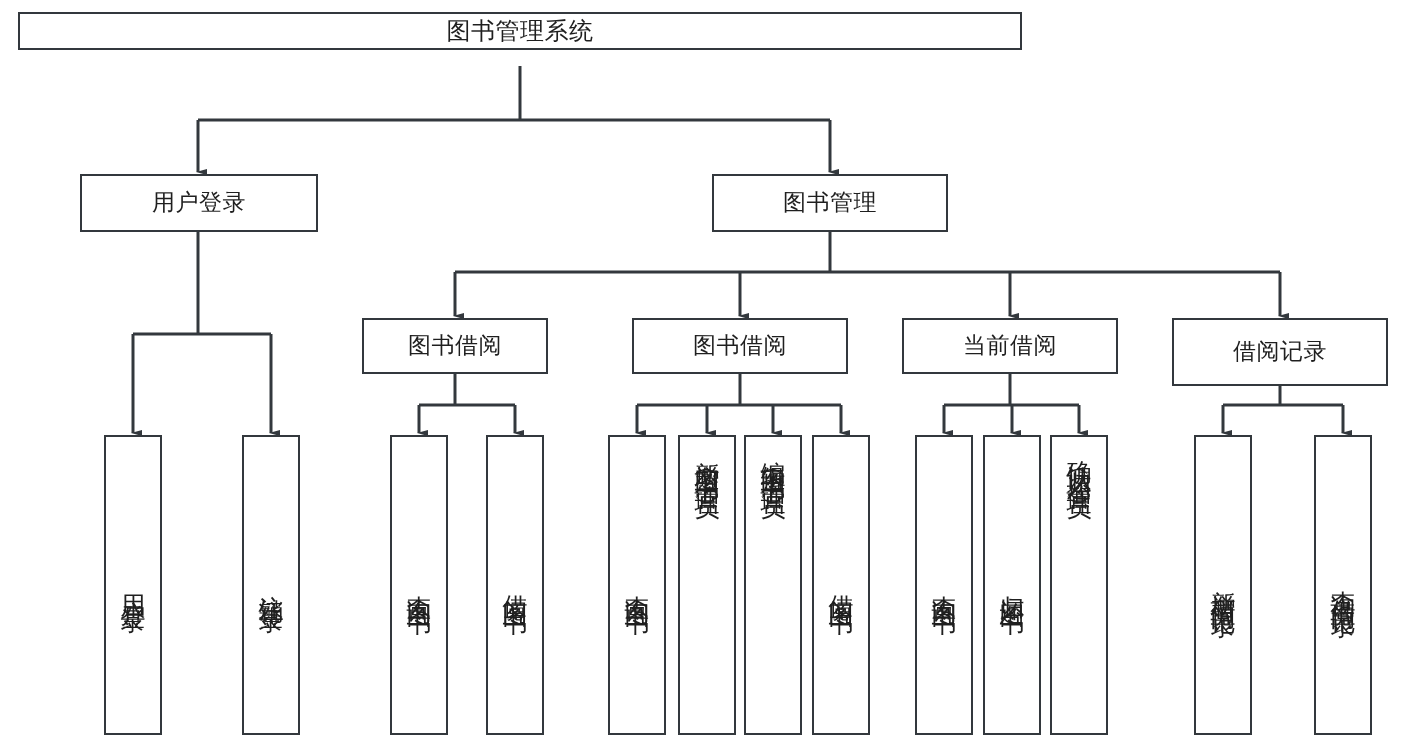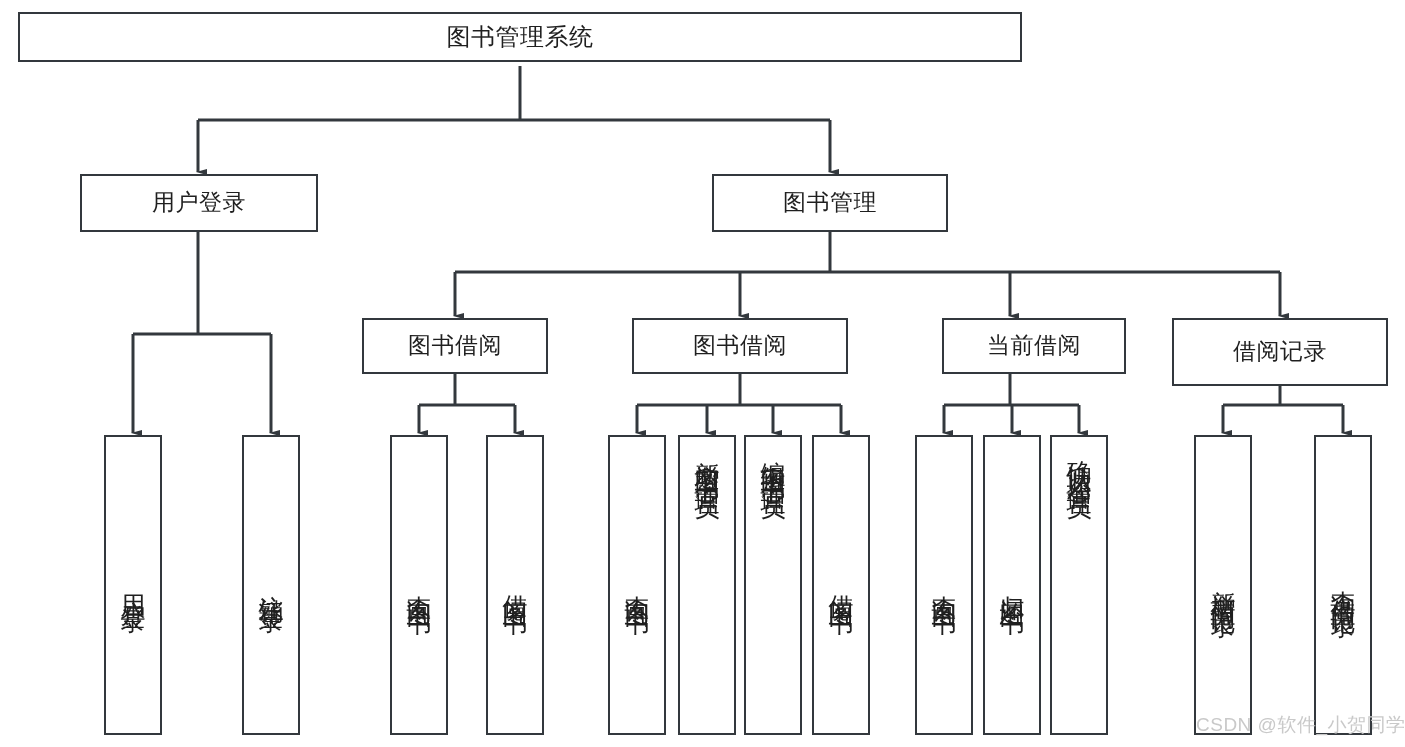--- a/index.html
+++ b/index.html
@@ -123,36 +123,36 @@
         <line x1="1012" y1="405" x2="1012" y2="433" stroke="#33383d" stroke-width="3" marker-end="url(#arrowhead)"></line>
         <line x1="1079" y1="405" x2="1079" y2="433" stroke="#33383d" stroke-width="3" marker-end="url(#arrowhead)"></line>
         <line x1="1280" y1="374" x2="1280" y2="405" stroke="#33383d" stroke-width="3"></line>
         <line x1="1223" y1="405" x2="1343" y2="405" stroke="#33383d" stroke-width="3"></line>
         <line x1="1223" y1="405" x2="1223" y2="433" stroke="#33383d" stroke-width="3" marker-end="url(#arrowhead)"></line>
         <line x1="1343" y1="405" x2="1343" y2="433" stroke="#33383d" stroke-width="3" marker-end="url(#arrowhead)"></line>
       </g>
   </svg>
 
   <div id="nodes-layer">
-      <div class="node horizontal root" style="left: 18px; top: 12px; width: 1004px; height: 50px;">
+      <div class="node horizontal root" style="left: 18px; top: 12px; width: 1004px; height: 38px;">
         <span class="node-label">图书管理系统</span>
       </div>
       <div class="node horizontal level2" style="left: 80px; top: 174px; width: 238px; height: 58px;">
         <span class="node-label">用户登录</span>
       </div>
       <div class="node horizontal level2" style="left: 712px; top: 174px; width: 236px; height: 58px; align-items: center;">
         <span class="node-label">图书管理</span>
       </div>
       <div class="node horizontal level3" style="left: 362px; top: 318px; width: 186px; height: 56px;">
         <span class="node-label">图书借阅</span>
       </div>
       <div class="node horizontal level3" style="left: 632px; top: 318px; width: 216px; height: 56px; justify-content: center;">
         <span class="node-label">图书借阅</span>
       </div>
-      <div class="node horizontal level3" style="left: 942px; top: 318px; width: 184px; height: 56px;">
+      <div class="node horizontal level3" style="left: 902px; top: 318px; width: 216px; height: 56px;">
         <span class="node-label">当前借阅</span>
       </div>
       <div class="node horizontal level3" style="left: 1172px; top: 318px; width: 216px; height: 68px;">
         <span class="node-label">借阅记录</span>
       </div>
       <div class="node vertical centered leaf" style="left: 104px; top: 435px; width: 58px; height: 300px;">
         <span class="node-label">用户登录</span>
       </div>
       <div class="node vertical centered leaf" style="left: 242px; top: 435px; width: 58px; height: 300px;">
         <span class="node-label">注销登录</span>
@@ -185,15 +185,14 @@
         <span class="node-label">确认归还（管理员）</span>
       </div>
       <div class="node vertical centered leaf" style="left: 1194px; top: 435px; width: 58px; height: 300px;">
         <span class="node-label">新增借阅记录</span>
       </div>
       <div class="node vertical centered leaf" style="left: 1314px; top: 435px; width: 58px; height: 300px;">
         <span class="node-label">查询借阅记录</span>
       </div>
     </div>
 
-  <div class="watermark" style="left: 1196px; top: 712px;">CSDN @软件_小贺同学</div>
 
 </div>
 
 </body></html>

